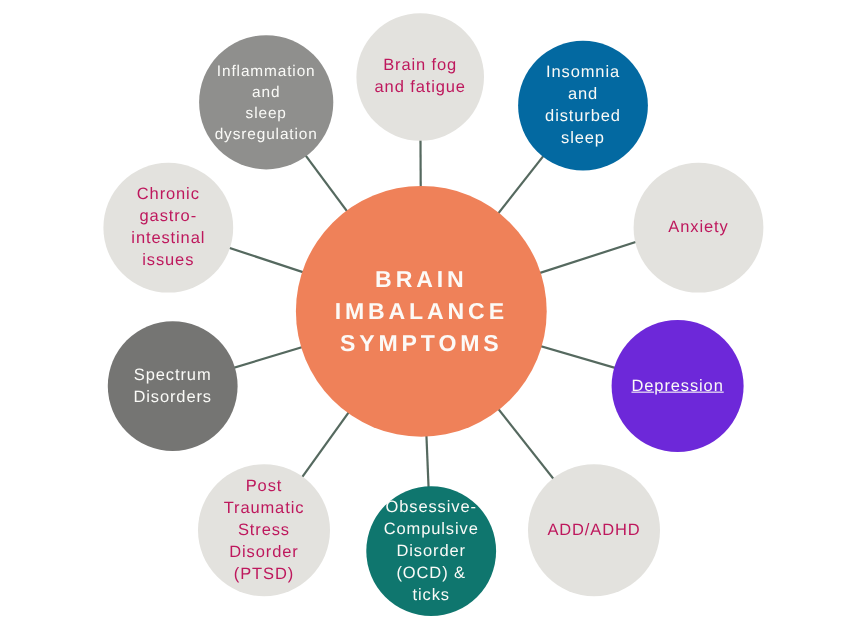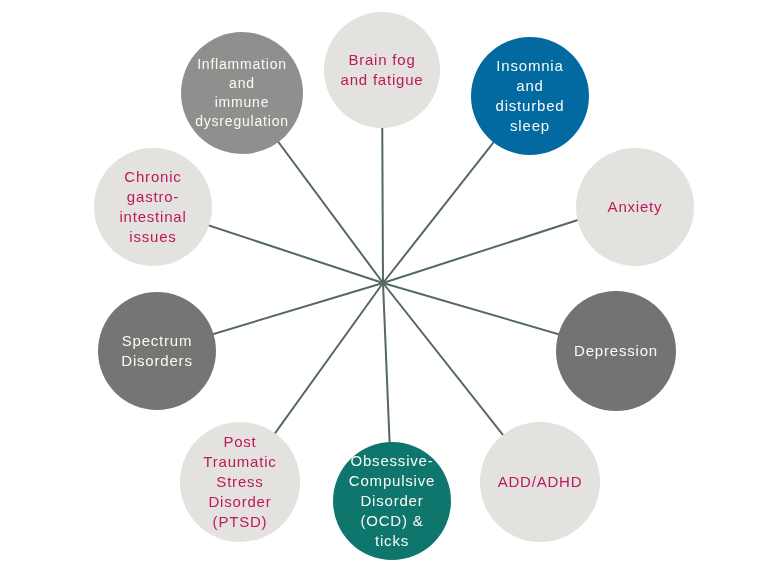--- a/index.html
+++ b/index.html
@@ -67,45 +67,50 @@
       <line x1="383" y1="283" x2="618" y2="207"></line>
       <line x1="383" y1="283" x2="616" y2="351"></line>
       <line x1="383" y1="283" x2="540" y2="482"></line>
       <line x1="383" y1="283" x2="392" y2="501"></line>
       <line x1="383" y1="283" x2="240" y2="482"></line>
       <line x1="383" y1="283" x2="157" y2="351"></line>
       <line x1="383" y1="283" x2="153" y2="207"></line>
     </g>
   </svg>
 
+  <div class="node center-node" style="left: 269px; top: 169px; width: 228px; height: 228px; background-color: rgb(239, 129, 89);">
+    <span class="label">BRAIN
+IMBALANCE
+SYMPTOMS</span>
+  </div>
 
   <div class="node sat" style="left: 324px; top: 12px; width: 116px; height: 116px; background-color: rgb(227, 226, 222);">
     <span class="label">Brain fog
 and fatigue</span>
   </div>
 
   <div class="node sat inverse" style="left: 181px; top: 32px; width: 122px; height: 122px; font-size: 14px; line-height: 19px; background-color: rgb(143, 143, 141);">
     <span class="label">Inflammation
 and
-immune
+sleep
 dysregulation</span>
   </div>
 
   <div class="node sat inverse" style="left: 471px; top: 37px; width: 118px; height: 118px; background-color: #0369a1;">
     <span class="label">Insomnia
 and
 disturbed
 sleep</span>
   </div>
 
   <div class="node sat" style="left: 576px; top: 148px; width: 118px; height: 118px; background-color: rgb(227, 226, 222);">
     <span class="label">Anxiety</span>
   </div>
 
-  <div class="node sat inverse" style="left: 556px; top: 291px; width: 120px; height: 120px; background-color: #737373;">
+  <div class="node sat inverse" style="left: 556px; top: 291px; width: 120px; height: 120px; background-color: #6d28d9; text-decoration: underline;">
     <span class="label">Depression</span>
   </div>
 
   <div class="node sat" style="left: 480px; top: 422px; width: 120px; height: 120px; background-color: rgb(227, 226, 222);">
     <span class="label">ADD/ADHD</span>
   </div>
 
   <div class="node sat inverse" style="left: 333px; top: 442px; width: 118px; height: 118px; background-color: #0f766e;">
     <span class="label">Obsessive-
 Compulsive

